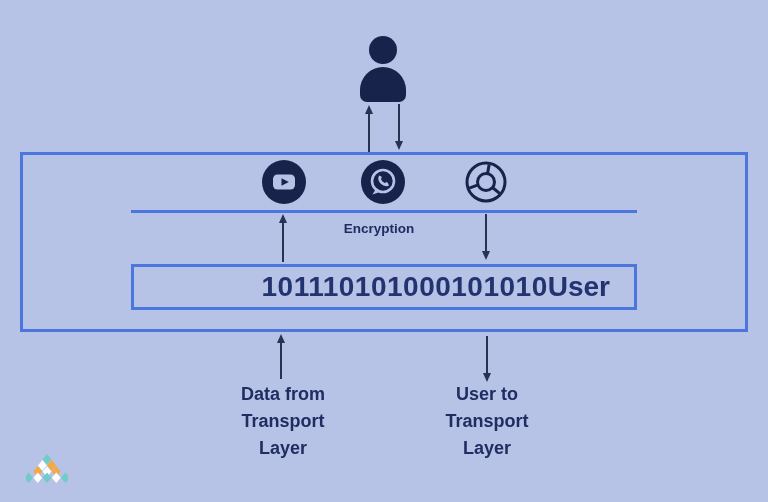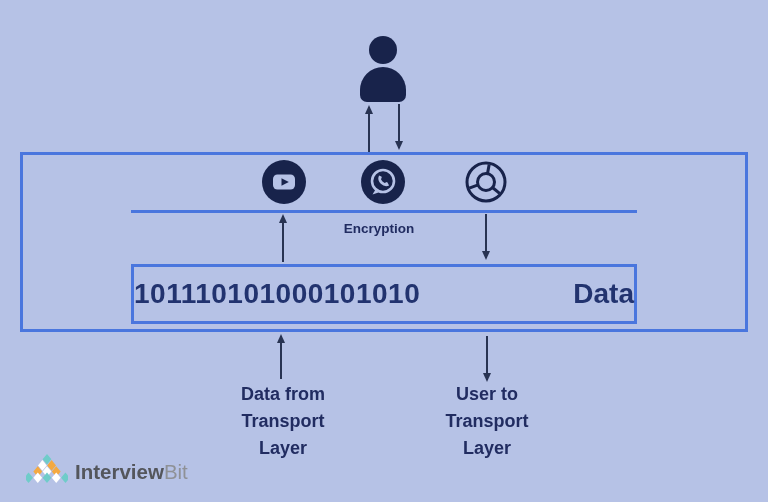--- a/index.html
+++ b/index.html
@@ -21,23 +21,23 @@
     border-top:9px solid var(--arrow);}
 
   
   .app-box{position:absolute;left:20px;top:152px;width:728px;height:180px;
     border:3px solid var(--border);box-sizing:border-box;}
   .app-icon{position:absolute;width:44px;height:44px;}
   .divider{position:absolute;left:131px;top:210px;width:506px;height:3px;background:var(--border);}
   .process-label{position:absolute;left:298px;top:219px;width:162px;text-align:center;
     font-size:13.5px;font-weight:600;color:var(--text);line-height:19px;}
 
-  .data-box{position:absolute;left:131px;top:264px;width:506px;height:60px;
+  .data-box{position:absolute;left:131px;top:264px;width:506px;height:46px;
     border:3px solid var(--border);box-sizing:border-box;
-    display:flex;justify-content:space-between;align-items:center;padding:0 0;}
+    display:flex;justify-content:flex-end;align-items:center;padding:0 24px;}
   .binary{font-size:28px;font-weight:700;color:var(--binary);letter-spacing:.5px;}
   .data-word{font-size:28px;font-weight:700;color:var(--binary);}
 
   
   .b-label{position:absolute;top:381px;width:170px;text-align:center;
     font-size:18px;font-weight:700;line-height:27px;color:var(--text);}
   .b-label-left{left:198px;}
   .b-label-right{left:402px;}
 
   
@@ -86,21 +86,21 @@
 
   <div class="process-label">
     <div>Encryption</div>
   </div>
 
   <div class="arrow up" style="left:282px;top:216px;height:46px;"></div>
   <div class="arrow down" style="left:485px;top:214px;height:44px;"></div>
 
   <div class="data-box">
     <span class="binary">101110101000101010</span>
-    <span class="data-word">Data</span>
+    <span class="data-word">User</span>
   </div>
 
   <div class="arrow up" style="left:280px;top:336px;height:43px;"></div>
   <div class="arrow down" style="left:486px;top:336px;height:44px;"></div>
 
   <div class="b-label b-label-left">
     <div>Data from</div>
     <div>Transport</div>
     <div>Layer</div>
   </div>
@@ -117,18 +117,15 @@
       <polygon class="d-orange" points="25,6.3 29.3,11.5 25,16.7 20.7,11.5"></polygon>
       <polygon class="d-orange" points="11.5,12.3 15.8,17.5 11.5,22.7 7.2,17.5"></polygon>
       <polygon class="d-white" points="20.5,12.3 24.8,17.5 20.5,22.7 16.2,17.5"></polygon>
       <polygon class="d-orange" points="29.5,12.3 33.8,17.5 29.5,22.7 25.2,17.5"></polygon>
       <polygon class="d-teal" points="2.5,18.3 6.8,23.5 2.5,28.7 -1.8,23.5"></polygon>
       <polygon class="d-white" points="11.5,18.3 15.8,23.5 11.5,28.7 7.2,23.5"></polygon>
       <polygon class="d-teal" points="20.5,18.3 24.8,23.5 20.5,28.7 16.2,23.5"></polygon>
       <polygon class="d-white" points="29.5,18.3 33.8,23.5 29.5,28.7 25.2,23.5"></polygon>
       <polygon class="d-teal" points="38.5,18.3 42.8,23.5 38.5,28.7 34.2,23.5"></polygon>
     </svg>
-    <div class="logo-text">
-      <span class="brand-bold">Interview</span><span class="brand-light">Bit</span>
-    </div>
   </div>
 
 </div>
 
 </body></html>

